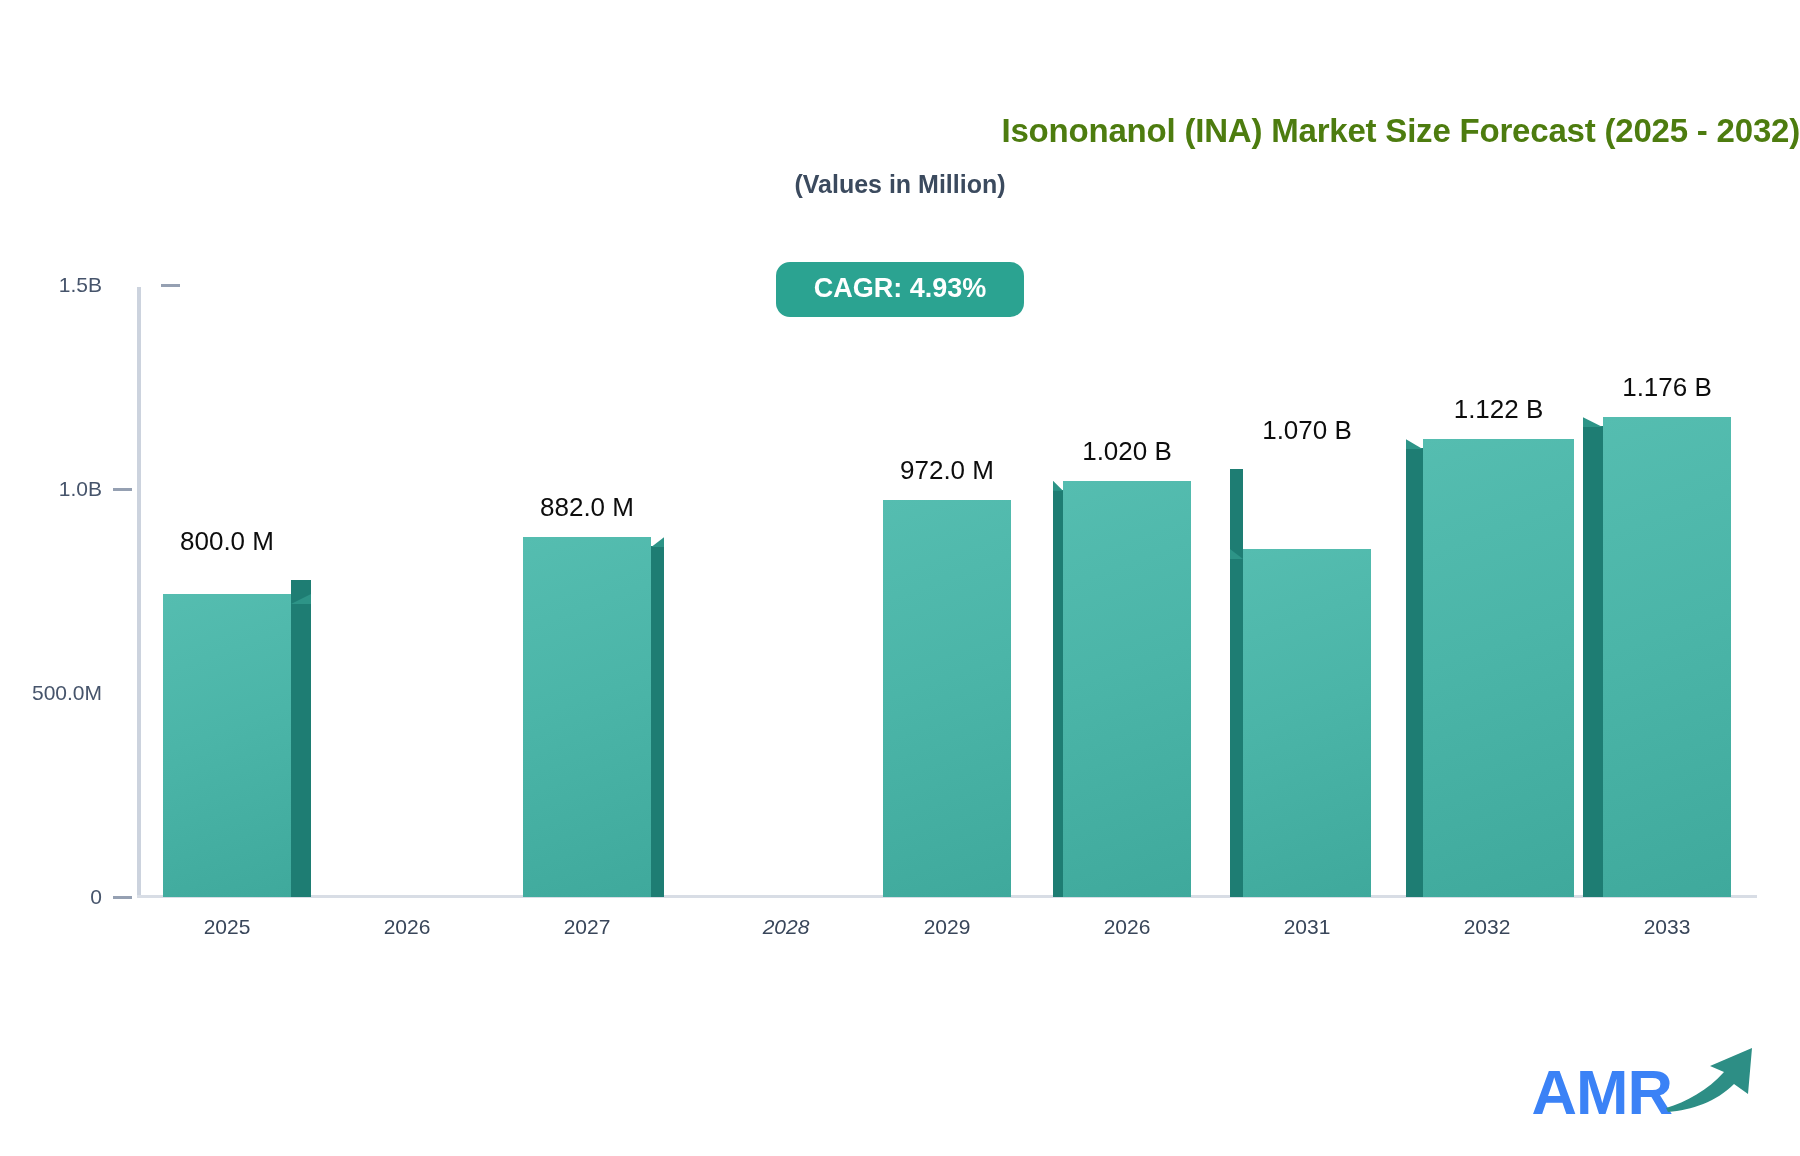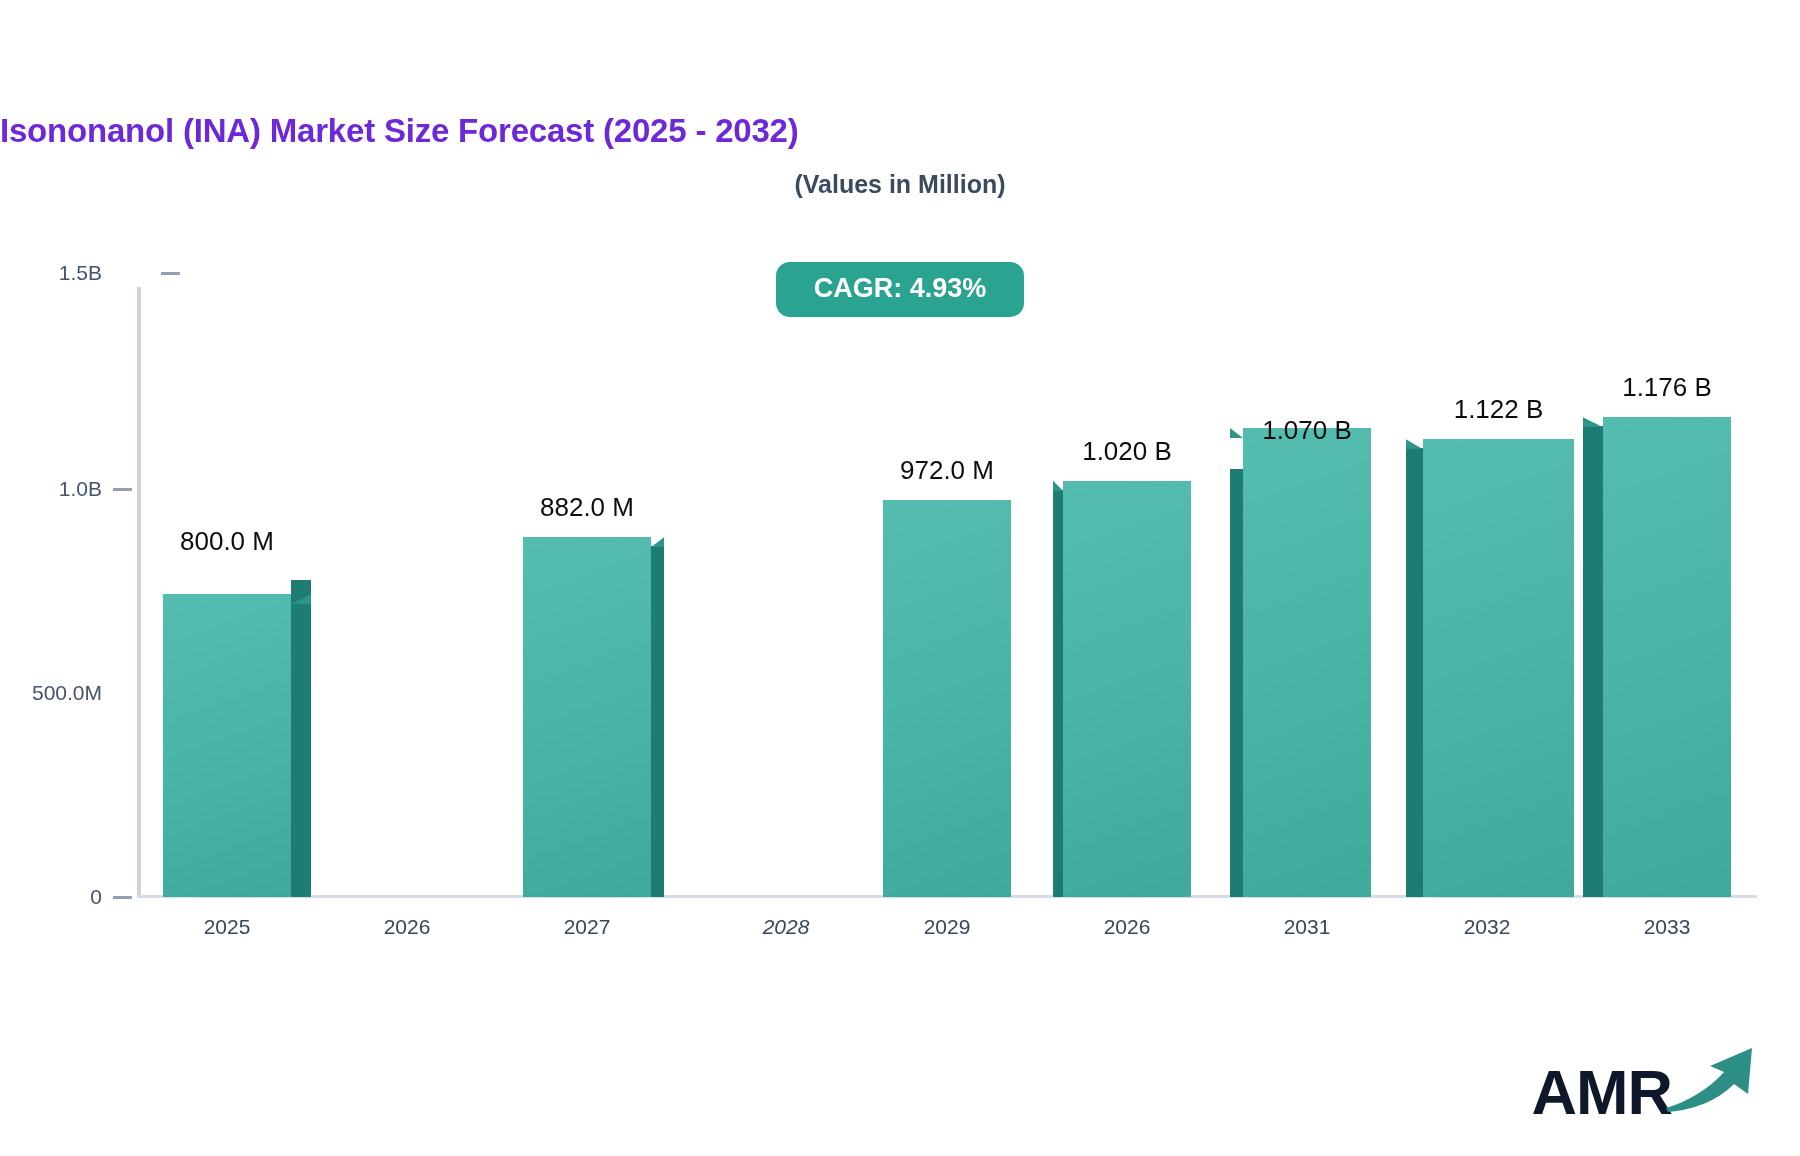--- a/index.html
+++ b/index.html
@@ -8,22 +8,22 @@
     background:#ffffff;
     font-family:"Liberation Sans","DejaVu Sans",sans-serif;
     overflow:hidden;
     position:relative;
   }
   #stage{position:relative;width:1800px;height:1156px;}
 
   
   .title{
     position:absolute;left:0;top:112px;width:1800px;
-    text-align:left;
-    font-size:33px;font-weight:bold;color:#6d28d9;
+    text-align:right;
+    font-size:33px;font-weight:bold;color:#4d7c0f;
     letter-spacing:-0.2px;
   }
   .subtitle{
     position:absolute;left:0;top:170px;width:1800px;
     text-align:center;
     font-size:25px;font-weight:bold;color:#3b4a5e;
   }
   .cagr-wrap{
     position:absolute;left:0;top:262px;width:1800px;
     display:flex;justify-content:center;
@@ -115,21 +115,21 @@
   }
 
   
   .logo{
     position:absolute;
     right:40px;bottom:32px;
     display:flex;align-items:flex-end;
     height:90px;
   }
   .logo-text{
-    font-size:63px;font-weight:bold;color:#0f172a;
+    font-size:63px;font-weight:bold;color:#3b82f6;
     letter-spacing:-1px;line-height:1;
   }
   .logo-arrow{
     margin-left:-8px;margin-bottom:6px;
   }
 </style>
 </head>
 <body>
 
 <div id="stage">
@@ -149,21 +149,21 @@
         <span class="ylab">0</span>
         <span class="ydash"></span>
       </div>
       <div class="ytick" style="left: 10px; top: 682px; align-items: center;">
         <span class="ylab">500.0M</span>
       </div>
       <div class="ytick" style="left: 10px; top: 478px;">
         <span class="ylab">1.0B</span>
         <span class="ydash"></span>
       </div>
-      <div class="ytick" style="left: 10px; top: 262px; gap: 48px;">
+      <div class="ytick" style="left: 10px; top: 274px; gap: 48px;">
         <span class="ylab">1.5B</span>
         <span class="ydash"></span>
       </div>
     </div>
   <div class="bars" id="bars">
       <div class="barslot" style="left: 26px; width: 128px;">
         <div class="bar3d" style="height: 303px;">
           <div class="bar-side right" style="width: 20px; right: -20px; height: 317.4px;"></div>
           <div class="bar-top right" style="width: 20px; right: -20px; top: 0px; height: 10px; background: rgb(45, 148, 135); clip-path: polygon(0px 100%, 100% 0px, 100% 100%);"></div>
           <div class="bar-front"></div>
@@ -186,21 +186,21 @@
       </div>
       <div class="barslot" style="left: 926px; width: 128px;">
         <div class="bar3d" style="height: 416.16px;">
           <div class="bar-side left" style="width: 10px; left: -10px; height: 407.16px;"></div>
           <div class="bar-top left" style="width: 10px; left: -10px; top: 0px; height: 10px; background: rgb(45, 148, 135); clip-path: polygon(0px 0px, 100% 100%, 0px 100%);"></div>
           <div class="bar-front"></div>
           <div class="bar-label" style="bottom: 430.16px;">1.020 B</div>
         </div>
       </div>
       <div class="barslot" style="left: 1106px; width: 128px;">
-        <div class="bar3d" style="height: 469px;">
+        <div class="bar3d" style="height: 348px;">
           <div class="bar-side left" style="width: 13px; left: -13px; height: 427.56px;"></div>
           <div class="bar-top left" style="width: 13px; left: -13px; top: 0px; height: 10px; background: rgb(45, 148, 135); clip-path: polygon(0px 0px, 100% 100%, 0px 100%);"></div>
           <div class="bar-front"></div>
           <div class="bar-label" style="bottom: 450.56px;">1.070 B</div>
         </div>
       </div>
       <div class="barslot" style="left: 1286px; width: 128px; padding-left: 23px;">
         <div class="bar3d" style="height: 457.776px;">
           <div class="bar-side left" style="width: 17px; left: -17px; height: 448.776px;"></div>
           <div class="bar-top left" style="width: 17px; left: -17px; top: 0px; height: 10px; background: rgb(45, 148, 135); clip-path: polygon(0px 0px, 100% 100%, 0px 100%);"></div>

